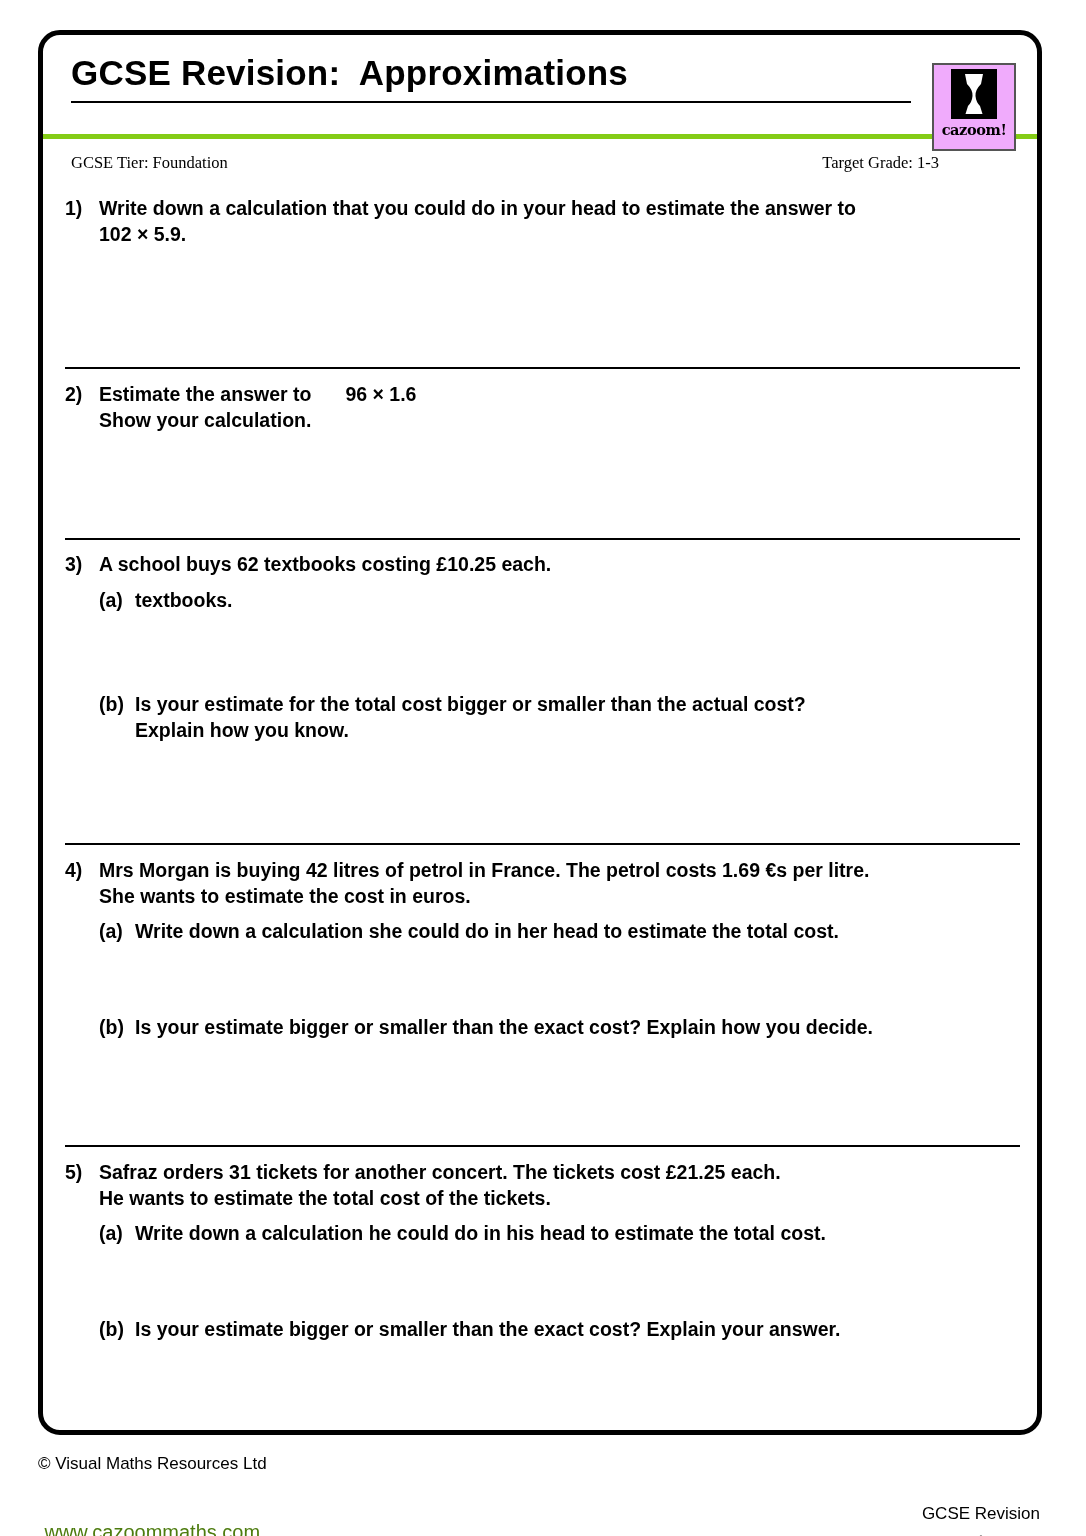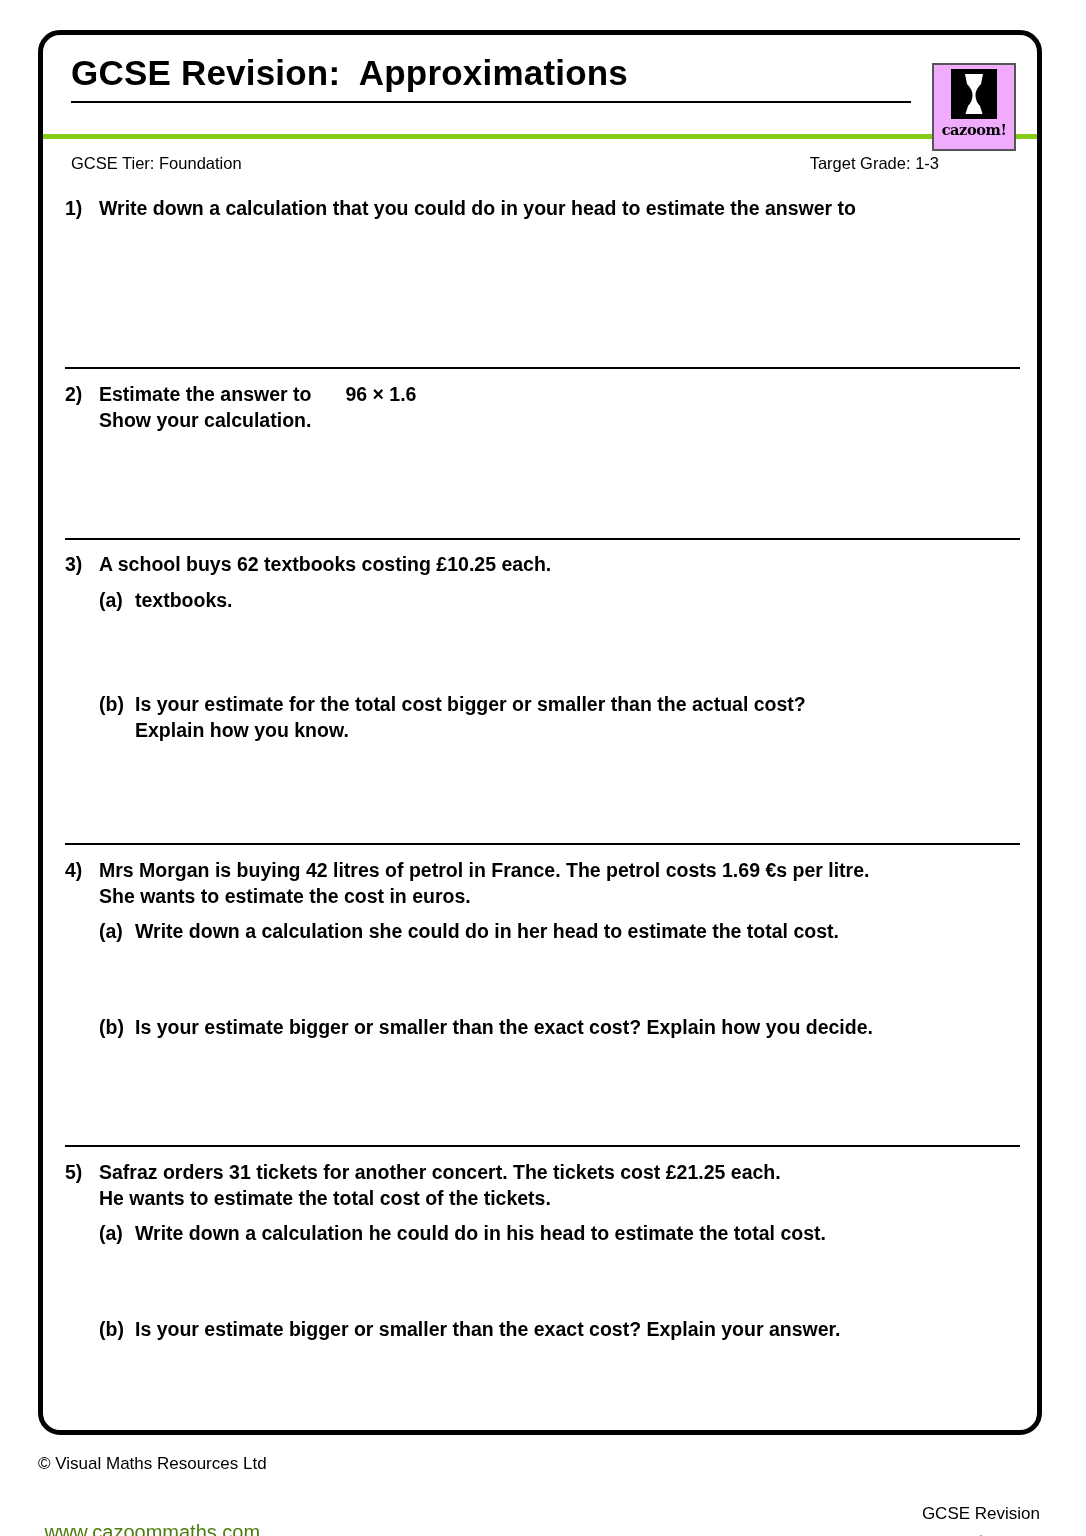--- a/index.html
+++ b/index.html
@@ -62,21 +62,21 @@
     position: absolute;
     left: 28px;
     top: 118px;
     width: 868px;
     display: flex;
     justify-content: space-between;
     align-items: baseline;
     font-size: 16.5px;
     line-height: 20px;
   }
-  .meta-left, .meta-right { white-space: pre; }
+  .meta-left, .meta-right { white-space: pre; font-family: Liberation Serif, serif; }
 
   
   .logo-box {
     position: absolute;
     left: 889px;
     top: 28px;
     width: 84px;
     height: 88px;
     border: 2px solid #555555;
     box-sizing: border-box;
@@ -222,20 +222,21 @@
 
   </div>
 
   <div class="body-area">
 
     <div class="question" style="top:32px;">
       <div class="q-line">
         <span class="q-num">1)</span>
         <span class="q-text">
           <span>Write down a calculation that you could do in your head to estimate the answer to</span>
+          <span class="cont">102 × 5.9.</span>
         </span>
       </div>
     </div>
 
     <div class="q-sep" style="top:204px;"></div>
 
     <div class="question" style="top:218px;">
       <div class="q-line">
         <span class="q-num">2)</span>
         <span class="q-text">

